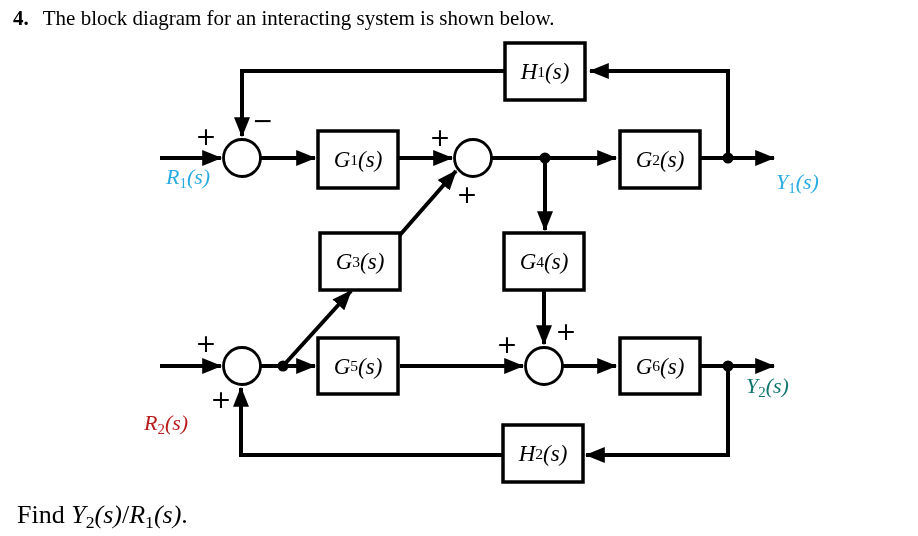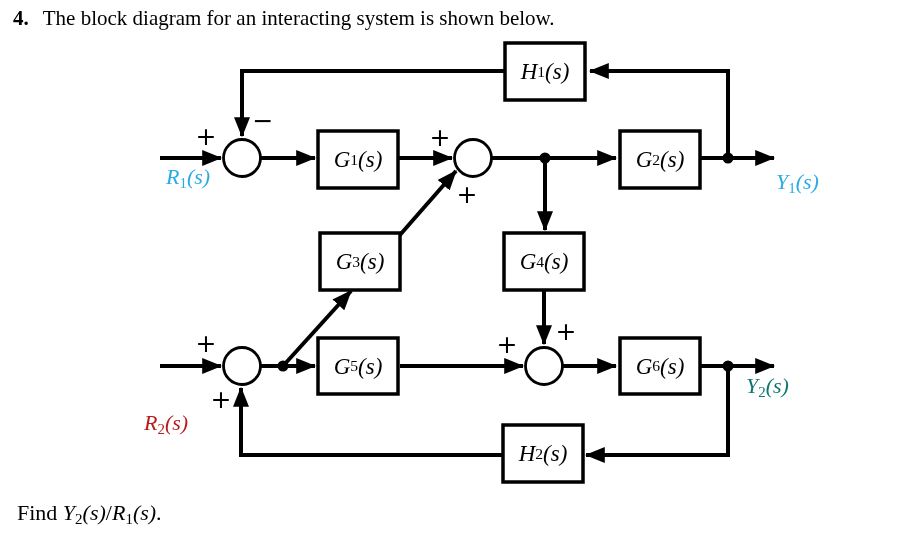--- a/index.html
+++ b/index.html
@@ -14,21 +14,21 @@
     position:absolute;display:flex;align-items:center;justify-content:center;
     font-size:23px;line-height:1;white-space:nowrap;pointer-events:none;
   }
   .blk-label i, .sig-label i, .footer i{font-style:italic;}
   sub{font-size:0.68em;font-style:normal;line-height:0;vertical-align:-0.28em;}
   .sign{
     position:absolute;transform:translate(-50%,-50%);
     font-size:25px;line-height:1;font-family:"DejaVu Sans", sans-serif;font-weight:400;
   }
   .sig-label{position:absolute;font-size:22px;line-height:1.1;white-space:nowrap;}
-  .footer{position:absolute;left:17px;top:500px;font-size:22px;white-space:nowrap;}
+  .footer{position:absolute;left:17px;top:500px;font-size:26px;white-space:nowrap;}
 </style>
 </head>
 <body>
 
 <div class="page">
 
   <div class="title">
     <span class="num">4.</span><span>The block diagram for an interacting system is shown below.</span>
   </div>
 

